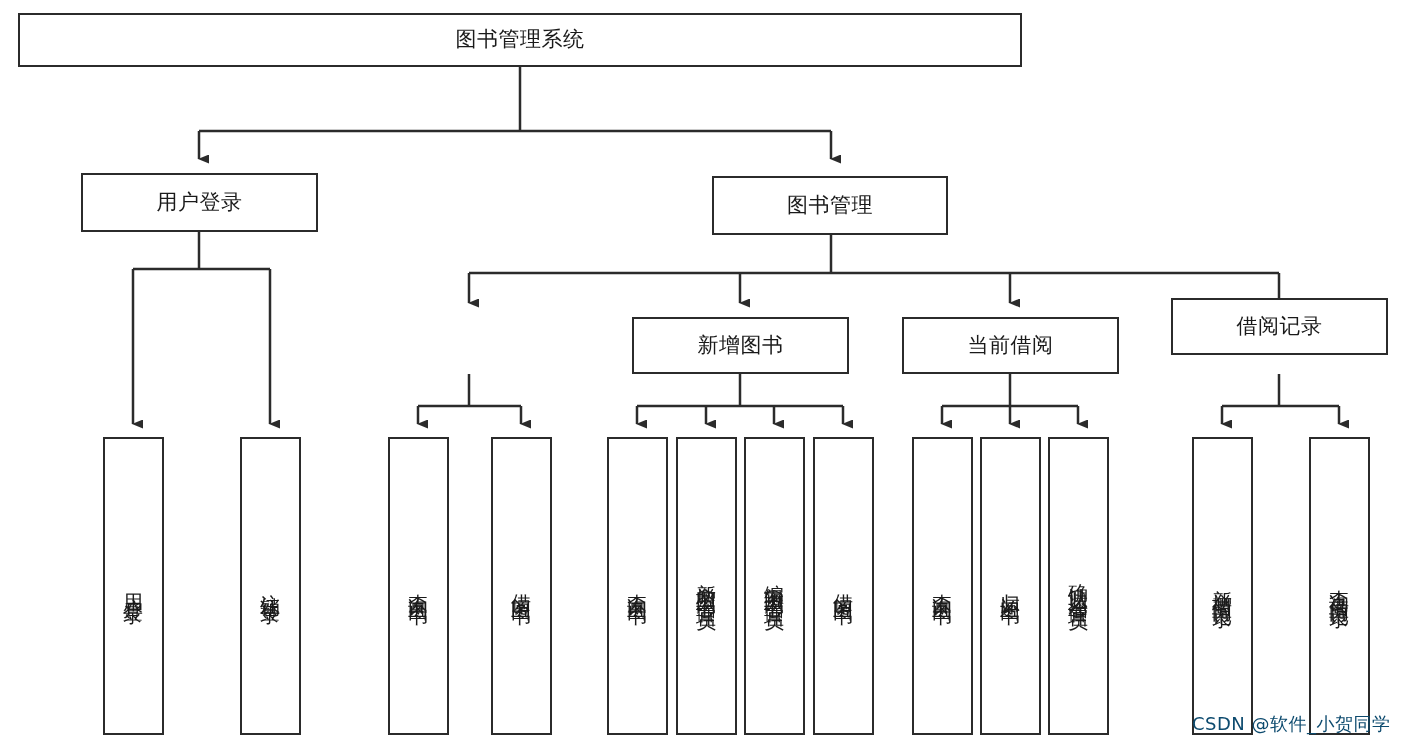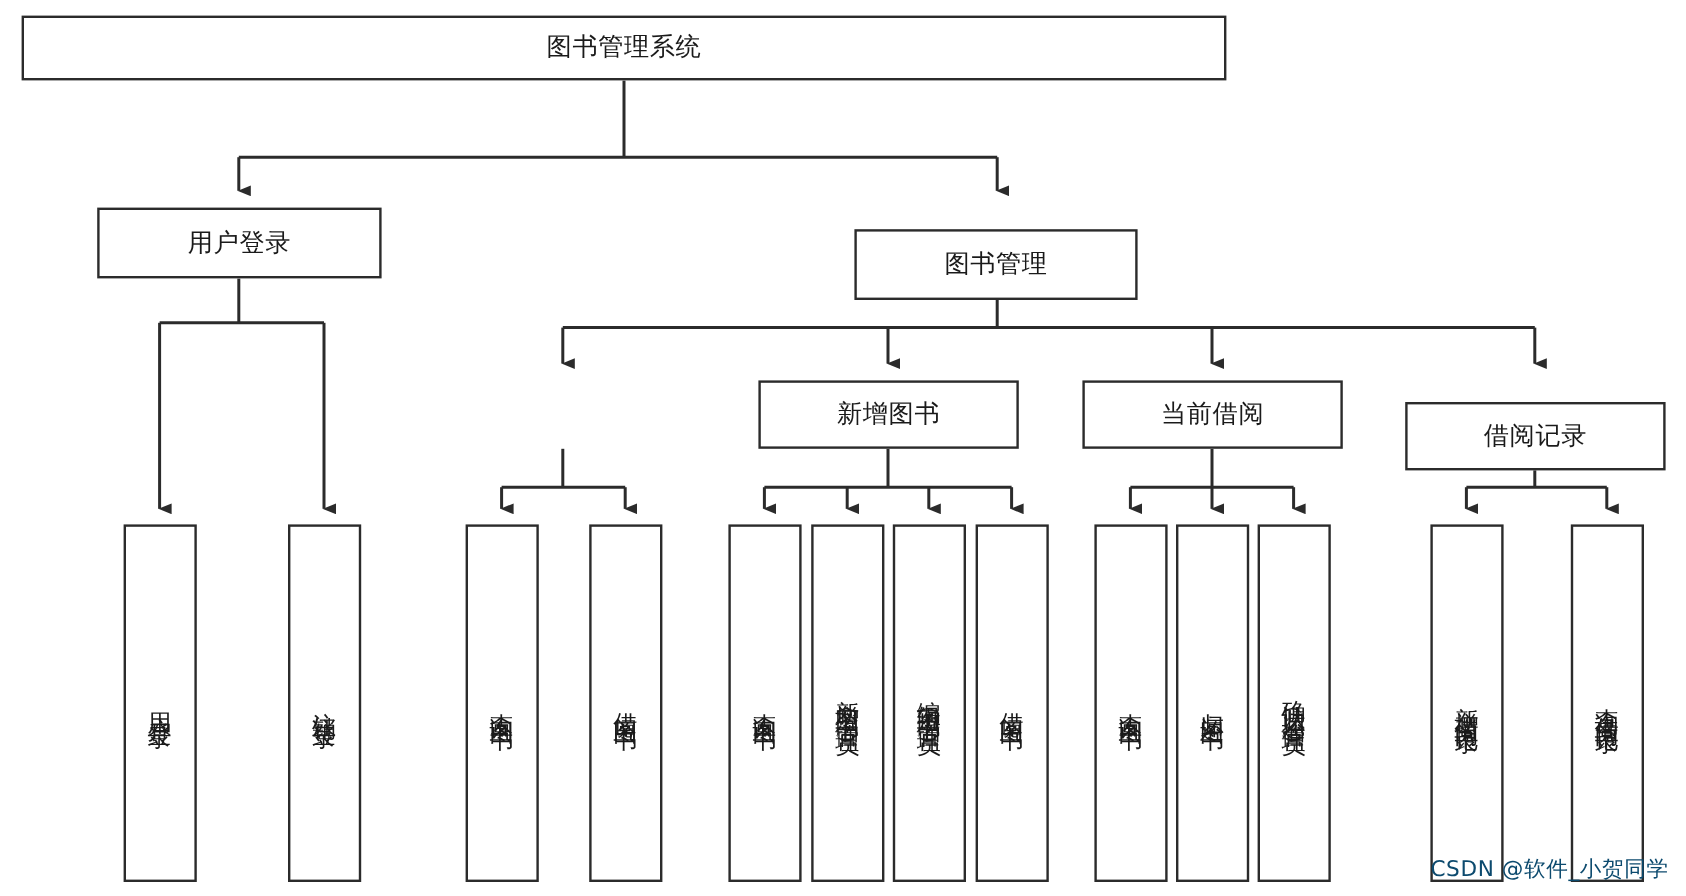--- a/index.html
+++ b/index.html
@@ -122,34 +122,34 @@
   </svg>
 
   <div class="node-box" style="left:18px; top:13px; width:1004px; height:54px;">
     <span class="node-label-h">图书管理系统</span>
   </div>
 
   <div class="node-box" style="left:81px; top:173px; width:237px; height:59px;">
     <span class="node-label-h">用户登录</span>
   </div>
 
-  <div class="node-box" style="left:712px; top:191px; width:236px; height:59px;">
+  <div class="node-box" style="left:712px; top:176px; width:236px; height:59px;">
     <span class="node-label-h">图书管理</span>
   </div>
 
 
   <div class="node-box" style="left:632px; top:317px; width:217px; height:57px;">
     <span class="node-label-h">新增图书</span>
   </div>
 
   <div class="node-box" style="left:902px; top:317px; width:217px; height:57px;">
     <span class="node-label-h">当前借阅</span>
   </div>
 
-  <div class="node-box" style="left:1171px; top:335px; width:217px; height:57px;">
+  <div class="node-box" style="left:1171px; top:298px; width:217px; height:57px;">
     <span class="node-label-h">借阅记录</span>
   </div>
 
   <div class="node-box" style="left:103px; top:437px; width:61px; height:298px;">
     <span class="node-label-v">用户登录</span>
   </div>
 
   <div class="node-box" style="left:240px; top:437px; width:61px; height:298px;">
     <span class="node-label-v">注销登录</span>
   </div>

